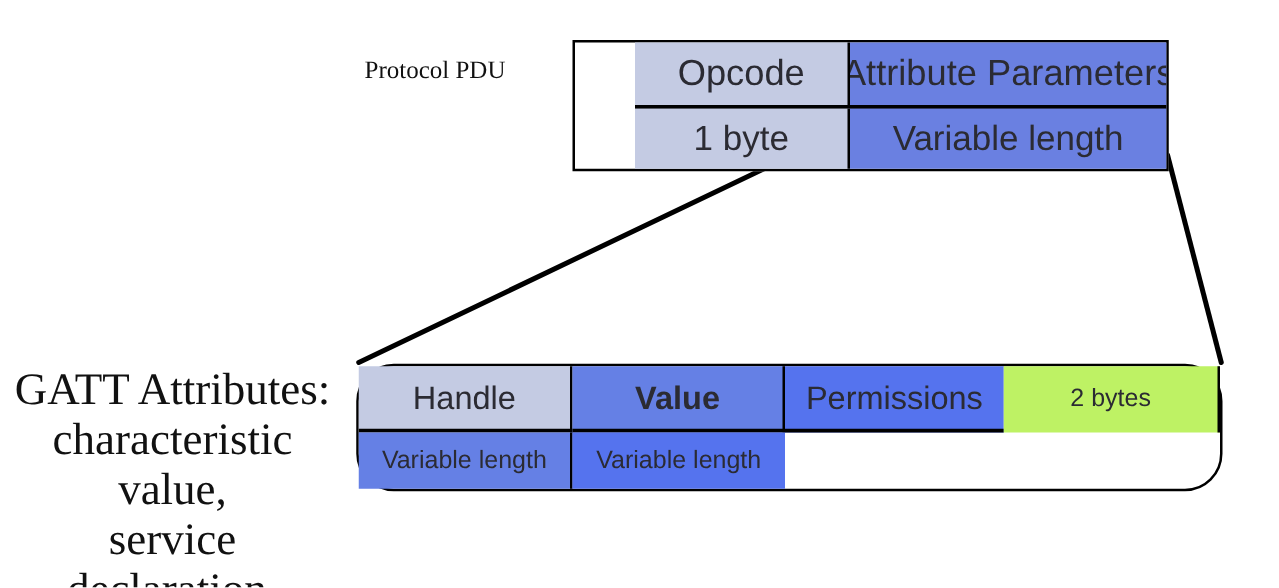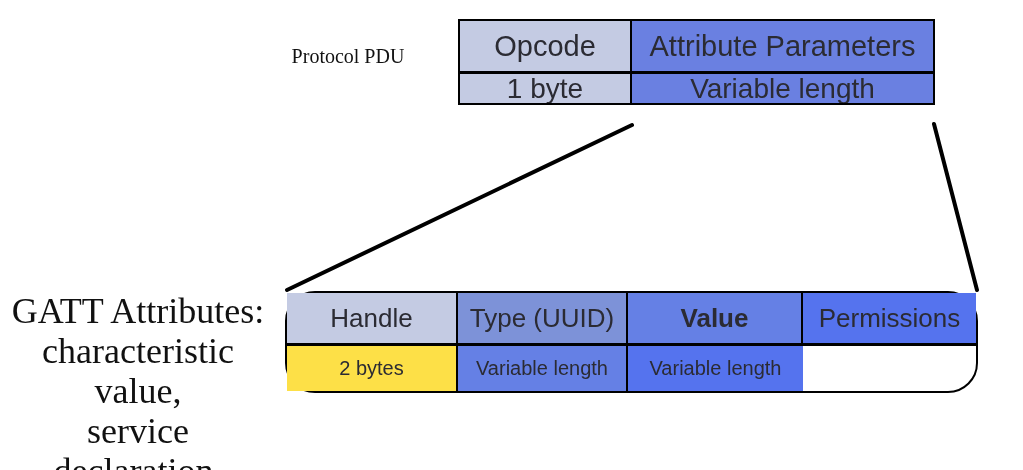--- a/index.html
+++ b/index.html
@@ -36,24 +36,25 @@
     line-height: 40px;
   }
   .struct-table {
     position: absolute;
     display: grid;
     border: 2px solid #000000;
     box-sizing: border-box;
     background: #ffffff;
   }
   .pdu-table {
-    left: 458px; top: 19px;
-    width: 477px; height: 86px;
+    left: 458px; top: 32px;
+    width: 477px; height: 105px;
     grid-template-columns: 172px 1fr;
     grid-template-rows: 53px 1fr;
+    padding-left: 48px;
   }
   .gatt-table {
     left: 285px; top: 291px;
     width: 693px; height: 102px;
     grid-template-columns: 171px 170px 175px 1fr;
     grid-template-rows: 53px 1fr;
     border-radius: 30px;
   }
   .cell {
     display: flex;
@@ -95,21 +96,20 @@
 
   <div class="struct-table pdu-table">
     <div class="cell name v-div h-div" style="background: rgb(196, 203, 227);">Opcode</div>
     <div class="cell name h-div" style="background: rgb(106, 128, 225);">Attribute Parameters</div>
     <div class="cell size v-div" style="background: rgb(196, 203, 227);">1 byte</div>
     <div class="cell size" style="background: rgb(106, 128, 225);">Variable length</div>
   </div>
 
   <div class="struct-table gatt-table">
     <div class="cell name v-div h-div" style="background: rgb(196, 203, 227);">Handle</div>
-    <div class="cell name v-div h-div" style="background: rgb(125, 146, 216);">Type (UUID)</div>
     <div class="cell name v-div h-div" style="background: rgb(101, 128, 229); font-weight: bold;">Value</div>
     <div class="cell name h-div" style="background: rgb(85, 115, 238);">Permissions</div>
-    <div class="cell size v-div" style="background: #fde047;">2 bytes</div>
+    <div class="cell size v-div" style="background: #bef264;">2 bytes</div>
     <div class="cell size v-div" style="background: rgb(101, 128, 229);">Variable length</div>
     <div class="cell size" style="background: rgb(85, 115, 238);">Variable length</div>
   </div>
 
 </div>
 
 </body></html>

